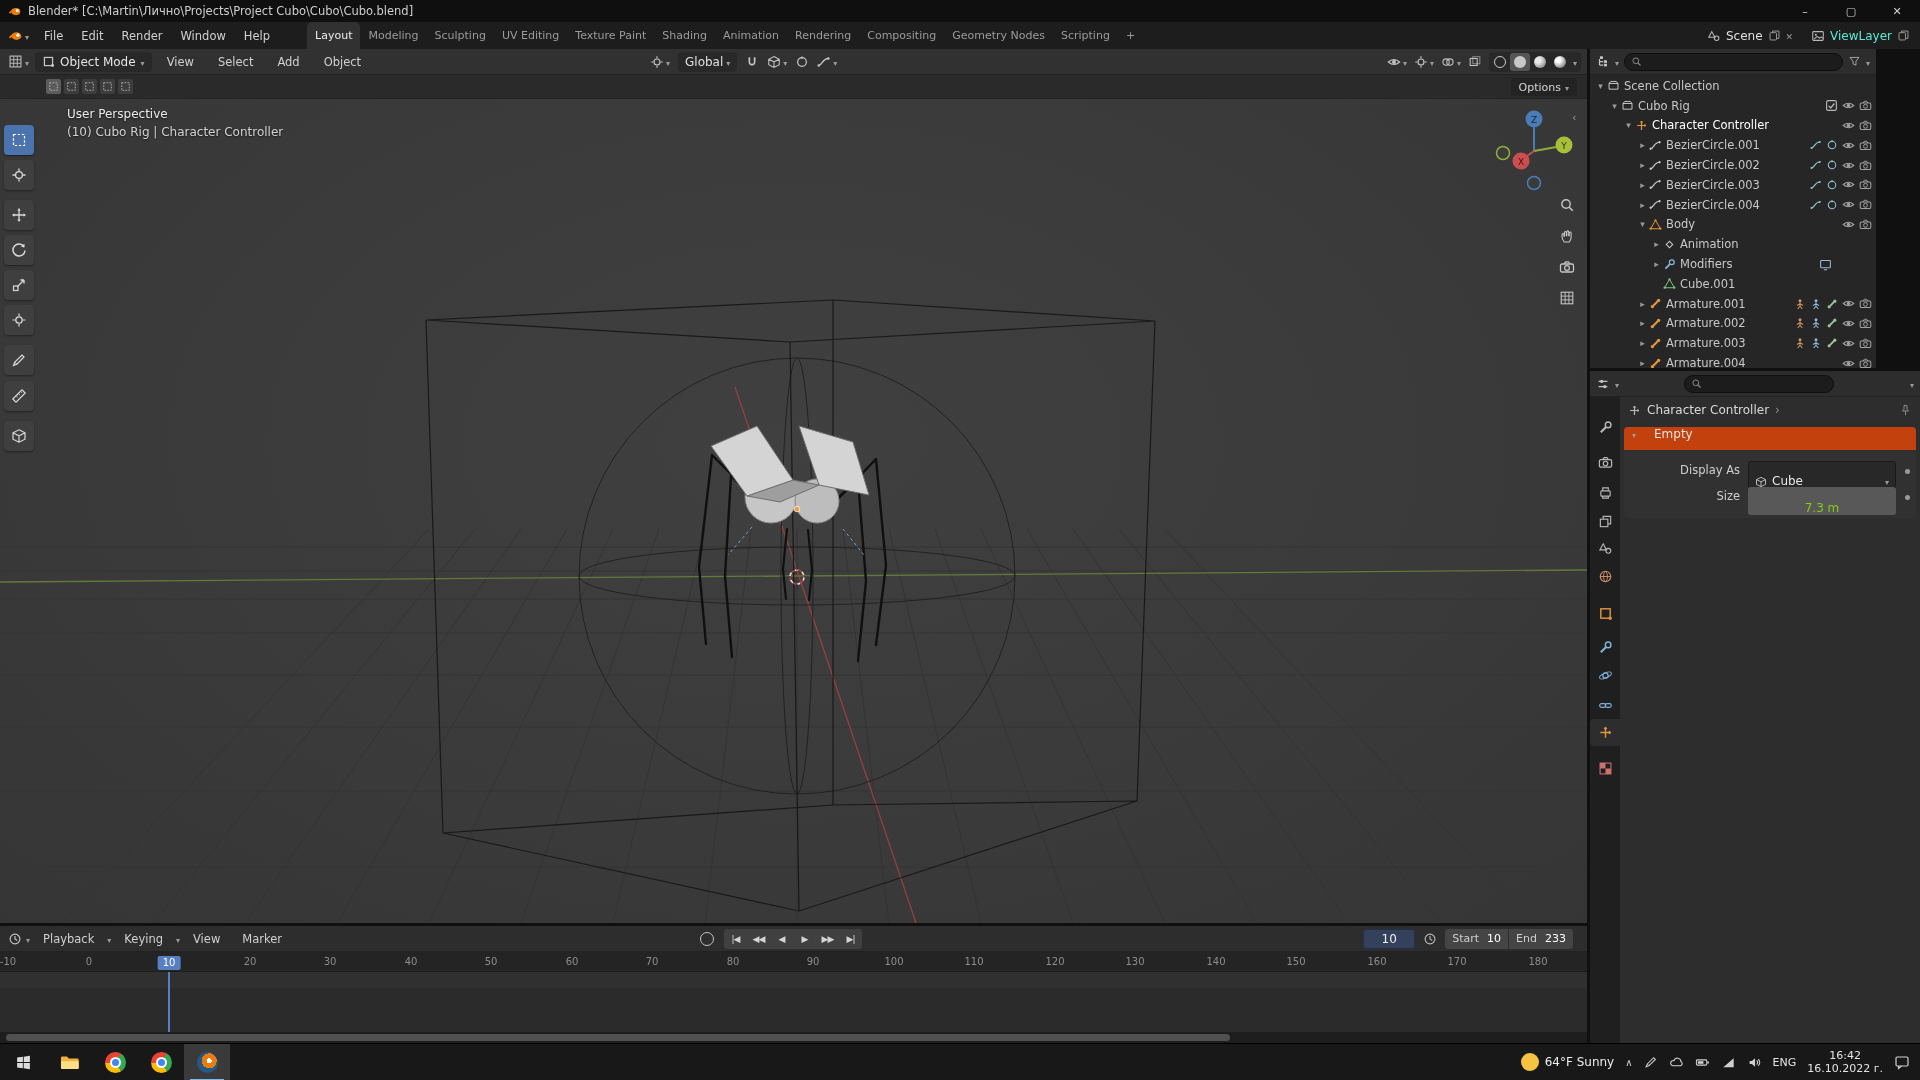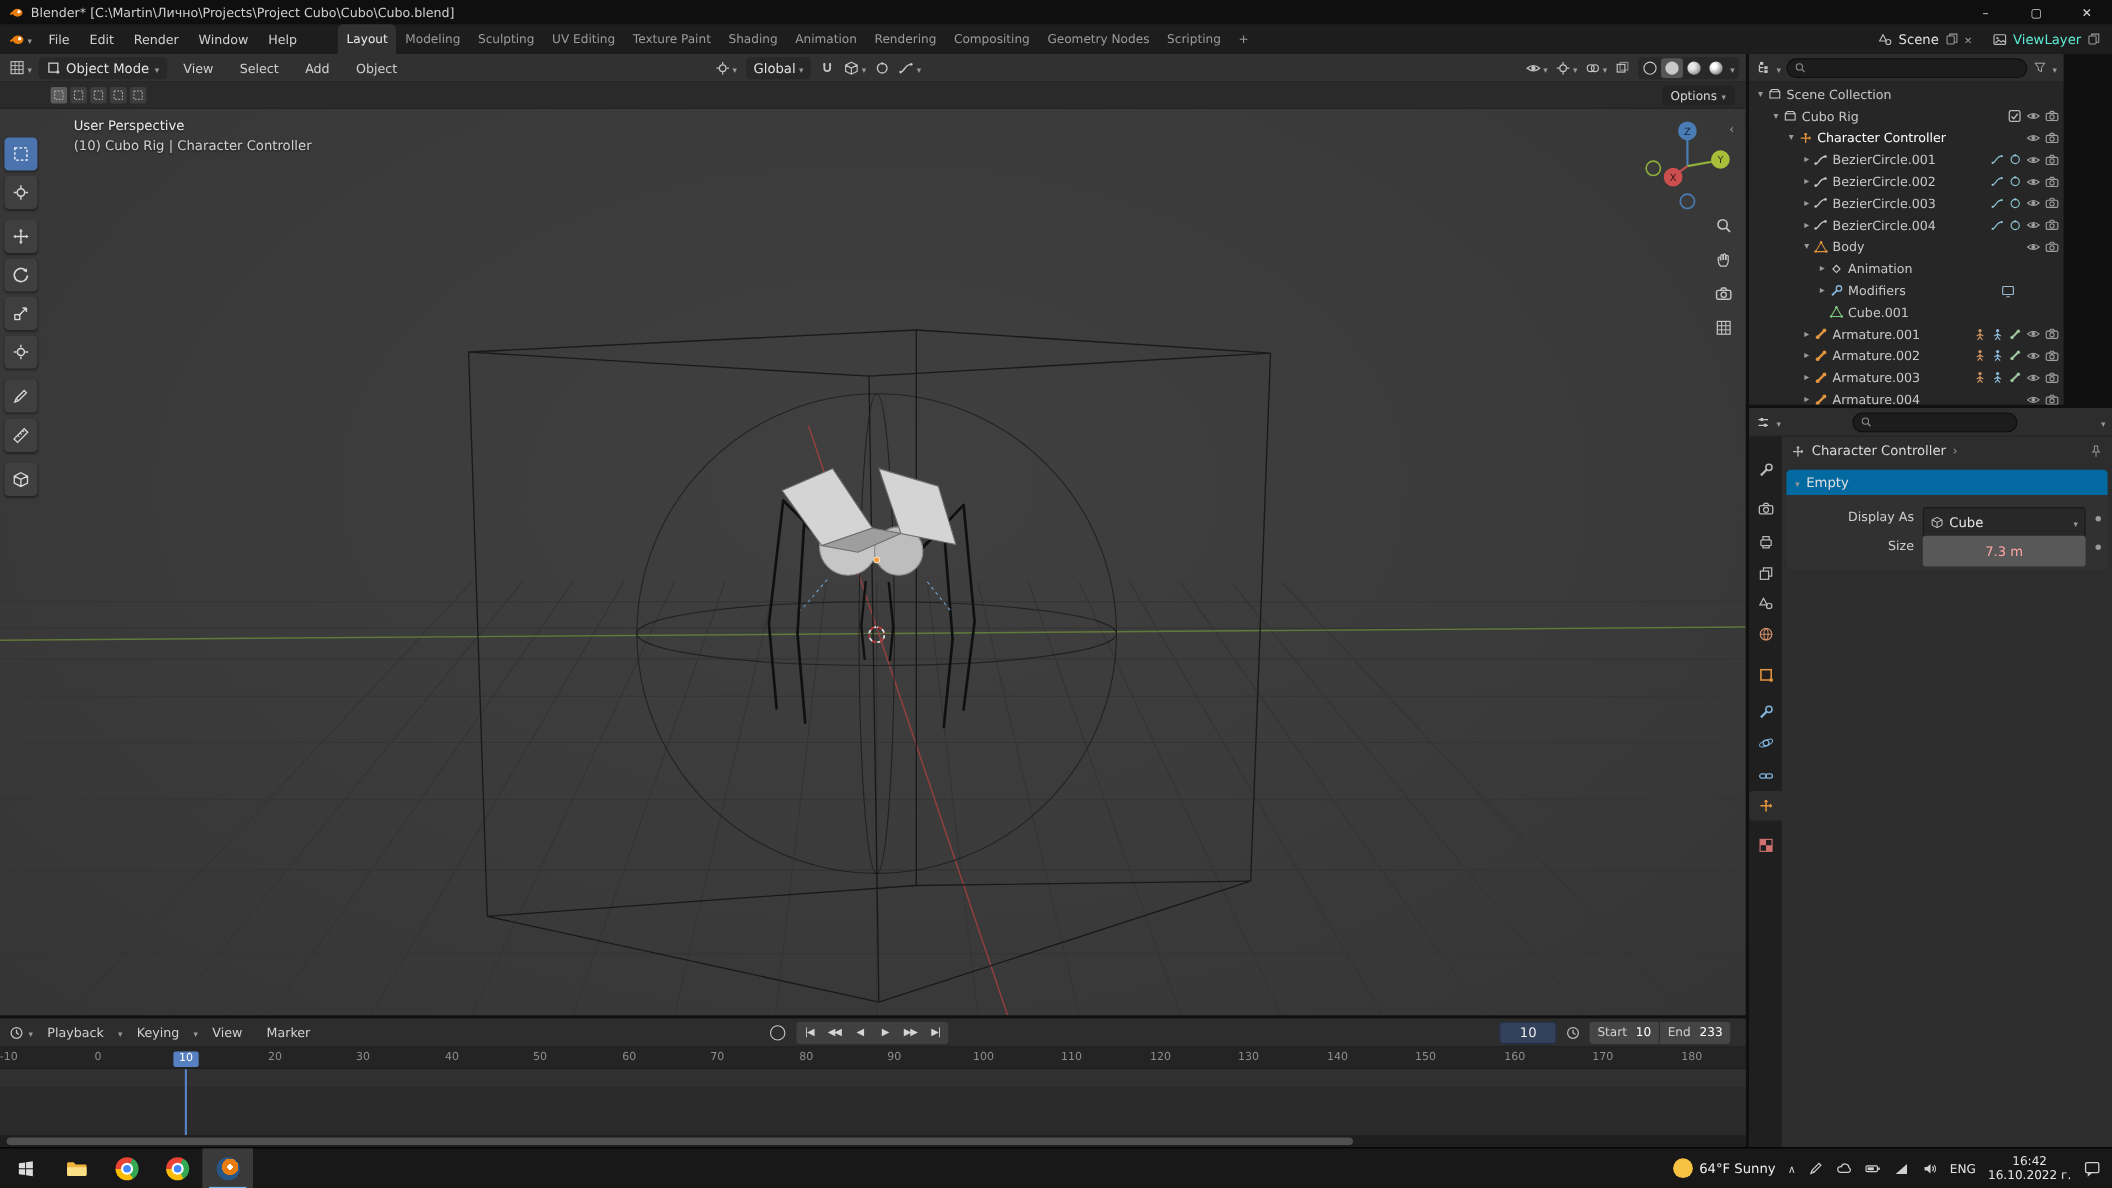--- a/index.html
+++ b/index.html
@@ -63,26 +63,26 @@
   .olri{margin-left:auto;display:flex;align-items:center;gap:4px}
 
   
   .props{position:absolute;left:1590px;top:371px;width:330px;height:672px;background:#2d2d2d}
   .tabstrip{position:absolute;left:0;top:26px;bottom:0;width:30px;background:#1f1f1f}
   .ptab{position:absolute;left:0;width:30px;height:27px;display:flex;align-items:center;justify-content:center}
   .ptab.active{background:#2d2d2d;border-radius:4px 0 0 4px}
   .props-main{position:absolute;left:30px;top:26px;right:0;bottom:0;background:#2d2d2d}
   .bcrumb{height:26px;display:flex;align-items:center;gap:6px;padding:0 8px;color:#d8d8d8}
   .panel{margin:4px 4px;background:#313131;border-radius:4px;padding-bottom:8px}
-  .panel-head{height:23px;background:#0369a1;border-radius:4px 4px 0 0;display:flex;align-items:center;gap:6px;padding:0 8px;color:#e2e2e2}
+  .panel-head{height:23px;background:#c2410c;border-radius:4px 4px 0 0;display:flex;align-items:flex-start;gap:18px;padding:0 8px;color:#e2e2e2}
   .prow{position:relative;height:26px}
   .plabel{position:absolute;left:0;top:5px;width:116px;text-align:right;color:#cfcfcf;font-size:11.5px}
-  .pctrl{position:absolute;left:124px;top:3px;width:148px;height:28px;border-radius:3px;display:flex;align-items:center}
+  .pctrl{position:absolute;left:124px;top:3px;width:148px;height:28px;border-radius:3px;display:flex;align-items:flex-end}
   .pdrop{background:#282828;border:1px solid #1a1a1a;gap:5px;padding:0 6px}
-  .pnum{background:#585858;justify-content:center;color:#fca5a5}
+  .pnum{background:#585858;justify-content:center;color:#84cc16}
   .adot{position:absolute;left:281px;top:11px;width:5px;height:5px;border-radius:50%;background:#9a9a9a}
 
   
   .timeline{position:absolute;left:0;top:926px;width:1587px;height:117px;background:#2b2b2b}
   .tl-ruler{position:absolute;left:0;top:26px;right:0;height:20px;background:#242424;border-bottom:1px solid #1d1d1d}
   .tick{position:absolute;top:4px;transform:translateX(-50%);font-size:10px;color:#8d8d8d}
   .tl-tracks{position:absolute;left:0;top:46px;right:0;height:60px;background:#2b2b2b}
   .tl-band{position:absolute;left:0;top:0;right:0;height:16px;background:#303030}
   .tl-scroll{position:absolute;left:0;top:106px;right:0;height:11px;background:#1e1e1e}
   .tl-thumb{position:absolute;left:6px;top:2px;width:1224px;height:7px;background:#505050;border-radius:4px}

